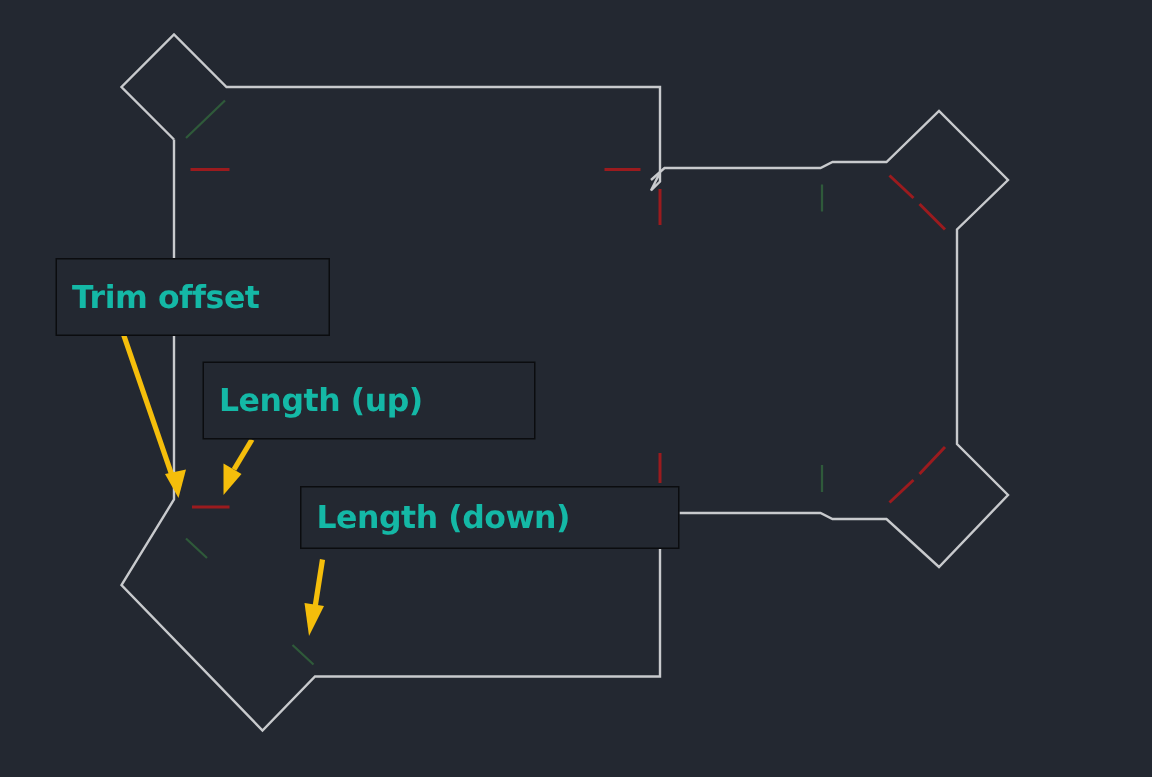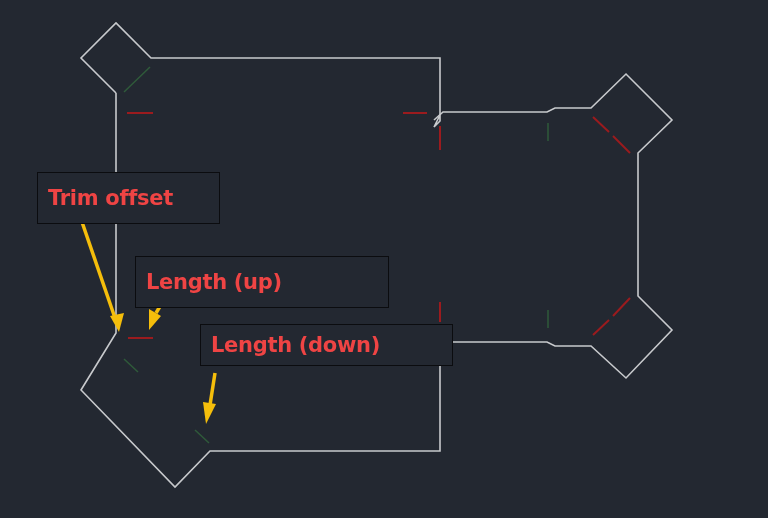--- a/index.html
+++ b/index.html
@@ -1,26 +1,26 @@
 <!DOCTYPE html>
 <html><head>
 <meta charset="utf-8">
 <style>
   html, body { margin: 0; padding: 0; }
   body { width: 768px; height: 518px; background: #232831; overflow: hidden; position: relative; font-family: "DejaVu Sans", sans-serif; }
   #canvas { position: absolute; left: 0; top: 0; width: 768px; height: 518px; }
   .label-box {
     position: absolute; box-sizing: border-box;
     background: #232831; border: 1.5px solid #0b0c0f;
-    color: #ef4444; font-weight: bold; font-size: 21px;
+    color: #14b8a6; font-weight: bold; font-size: 21px;
     padding: 0 10px; display: flex; align-items: center;
     letter-spacing: -0.3px; white-space: nowrap;
   }
   #lbl-trim { left: 37px; top: 172px; width: 183px; height: 52px; }
-  #lbl-up { left: 135px; top: 256px; width: 254px; height: 52px; }
+  #lbl-up { left: 135px; top: 241px; width: 222px; height: 52px; }
   #lbl-down { left: 200px; top: 324px; width: 253px; height: 42px; }
 </style>
 </head>
 <body>
 
 <svg id="canvas" viewBox="0 0 768 518" xmlns="http://www.w3.org/2000/svg">
 
   <g fill="none" stroke="#c8cacd" stroke-width="1.6" stroke-linejoin="miter">
 
     <polyline points="116,93 81,58 116,23 151,58 440,58 440,121 434,127 440,115 440,114"></polyline>

